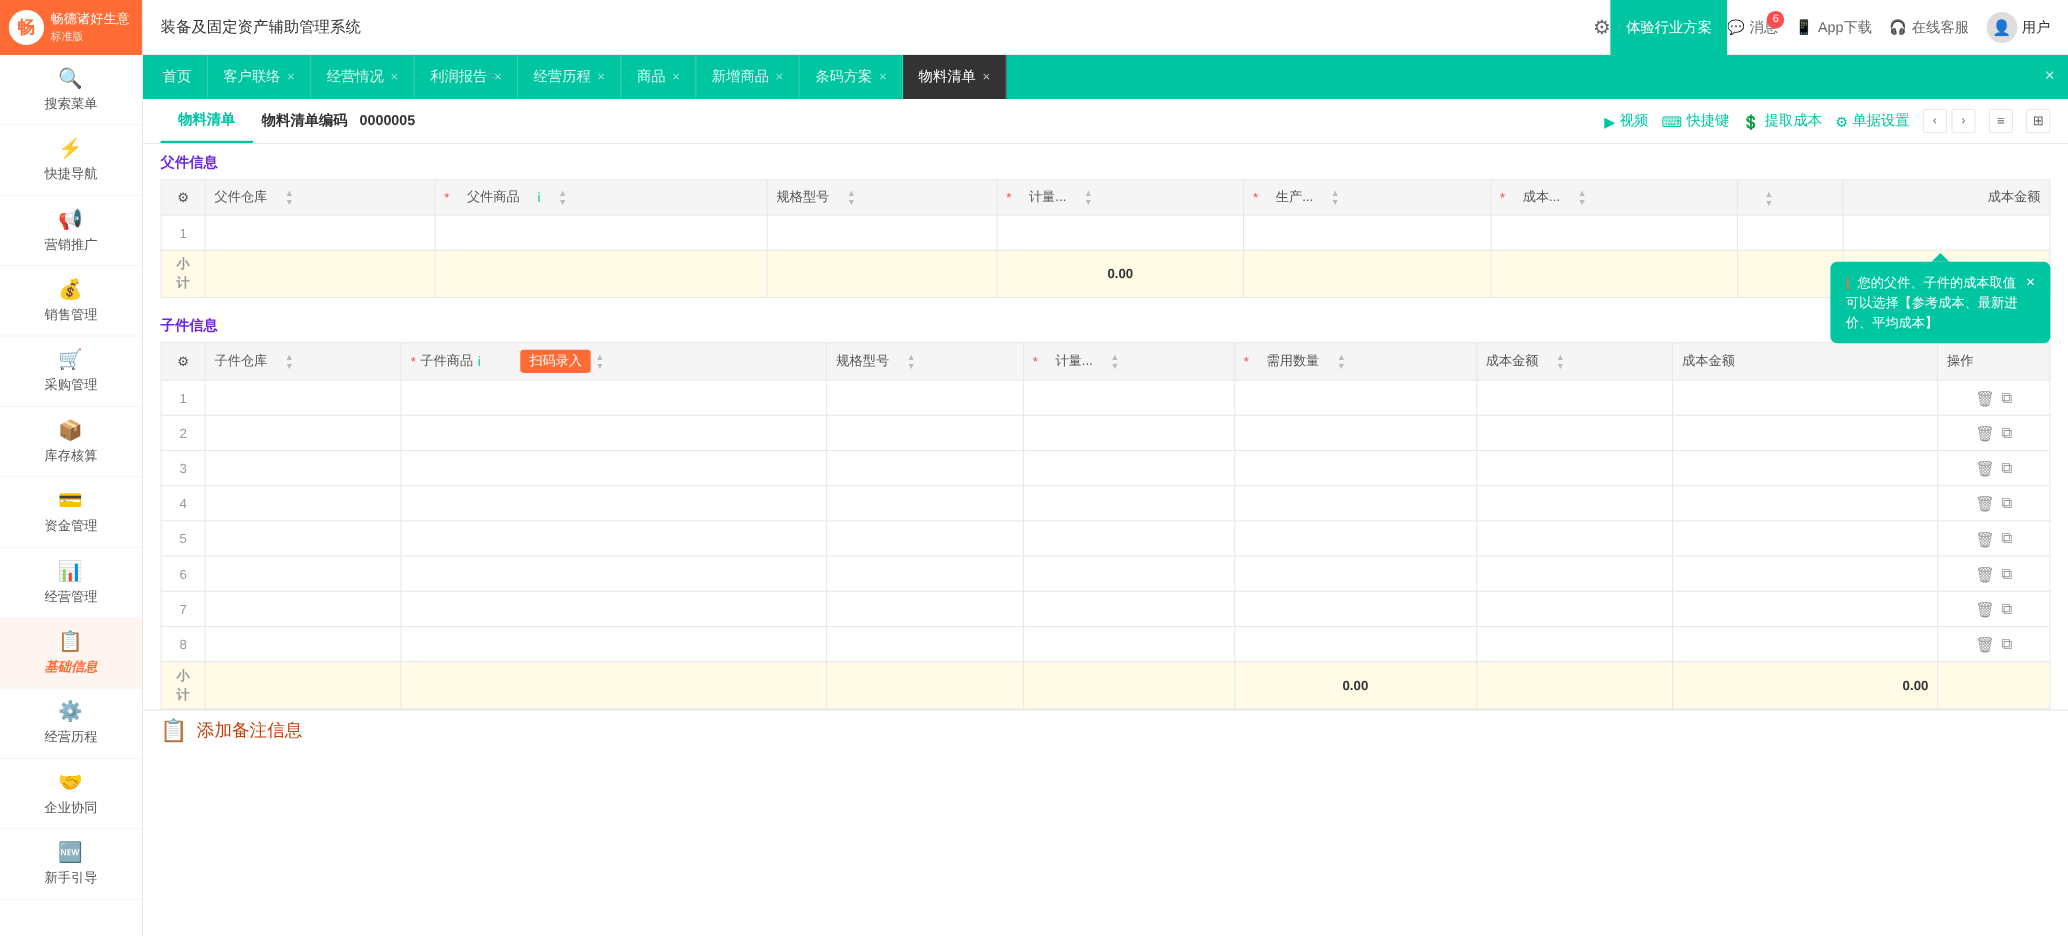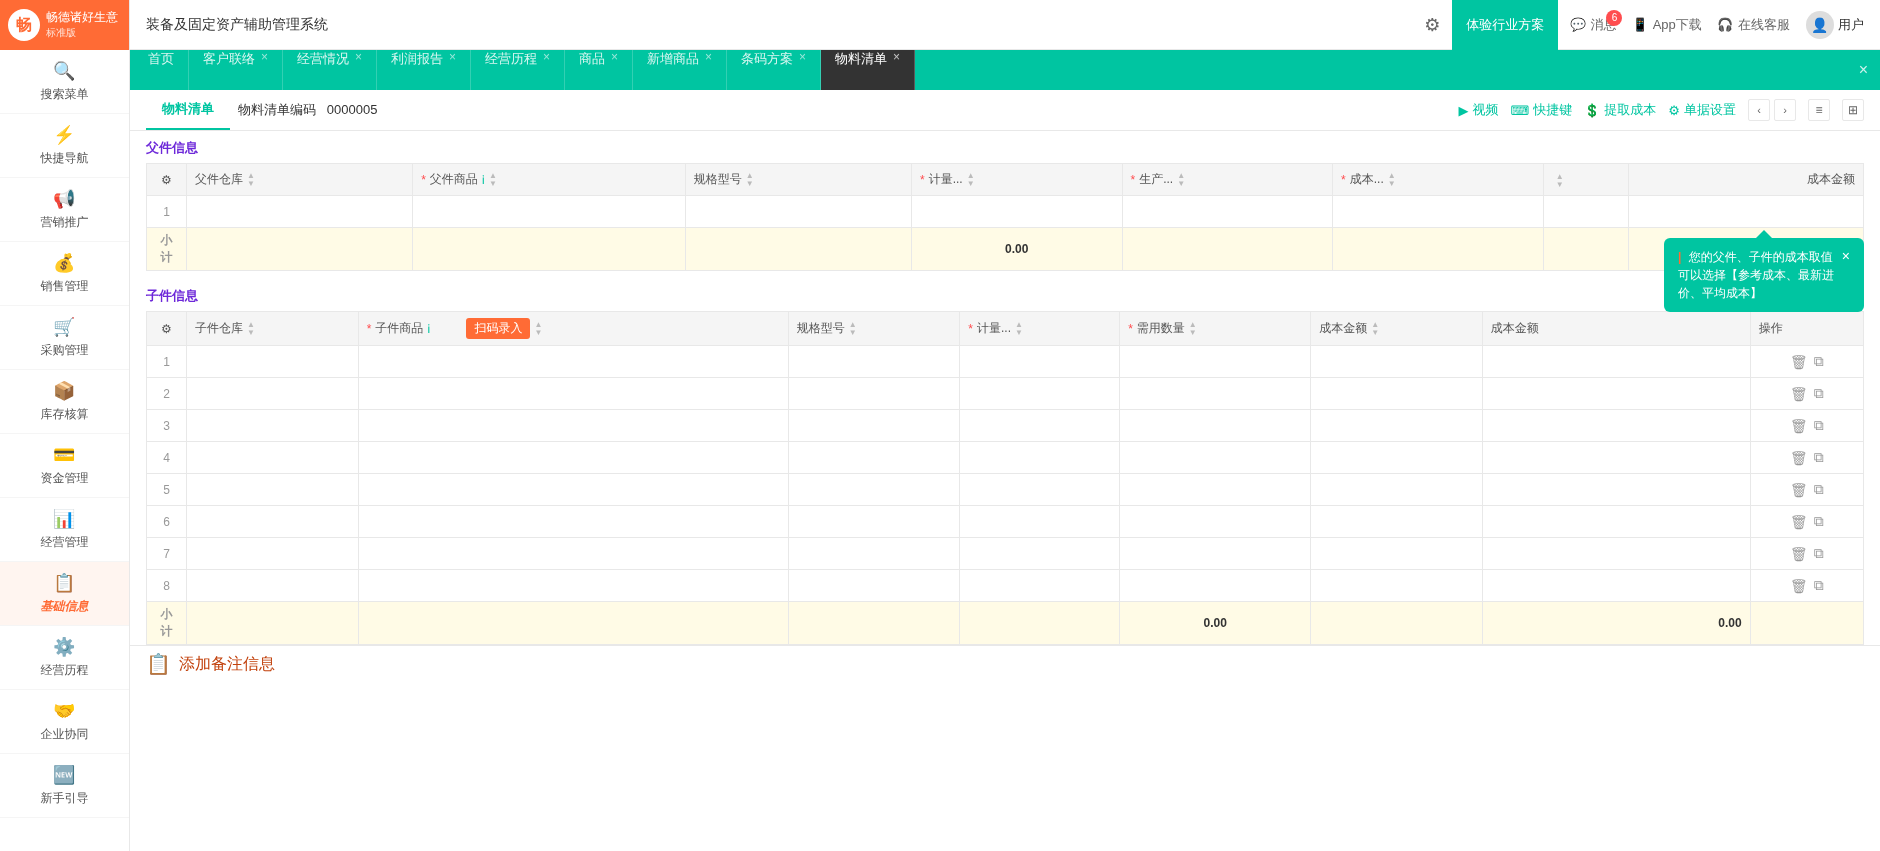--- a/index.html
+++ b/index.html
@@ -73,21 +73,20 @@
     }
 
     
     .topbar {
       background: #fff;
       height: 50px;
       display: flex;
       align-items: center;
       padding: 0 16px;
       border-bottom: 1px solid #e8e8e8;
-      gap: 12px;
     }
     .topbar-title {
       font-size: 14px;
       color: #333;
       flex: 1;
     }
     .topbar-actions {
       display: flex;
       align-items: center;
       gap: 16px;
@@ -152,21 +151,21 @@
       align-items: center;
       padding: 0 4px;
       height: 40px;
       overflow-x: auto;
     }
     .nav-tabs::-webkit-scrollbar { display: none; }
     .nav-tab {
       padding: 0 14px;
       height: 40px;
       display: flex;
-      align-items: flex-start;
+      align-items: center;
       color: rgba(255,255,255,0.85);
       font-size: 13px;
       cursor: pointer;
       white-space: nowrap;
       gap: 6px;
       border-right: 1px solid rgba(255,255,255,0.2);
     }
     .nav-tab.active {
       background: #333;
       color: #fff;
@@ -213,21 +212,21 @@
       border-bottom: 2px solid transparent;
     }
     .sub-tab.active {
       color: #00c5a1;
       border-bottom: 2px solid #00c5a1;
       font-weight: bold;
     }
     .sub-tab-code {
       margin-left: 8px;
       color: #333;
-      font-weight: normal;
+      font-weight: bold;
     }
     .sub-tab-actions {
       margin-left: auto;
       display: flex;
       align-items: center;
       gap: 12px;
       font-size: 13px;
       color: #00c5a1;
     }
     .sub-tab-action {
@@ -342,21 +341,21 @@
       width: 0;
       height: 0;
       border-left: 8px solid transparent;
       border-right: 8px solid transparent;
       border-bottom: 8px solid #00c5a1;
     }
 
     .th-sort {
       display: inline-flex;
       align-items: center;
-      gap: 4px;
+      gap: 16px;
     }
     .sort-arrows {
       display: flex;
       flex-direction: column;
       font-size: 8px;
       line-height: 1;
       color: #bbb;
     }
 
     

